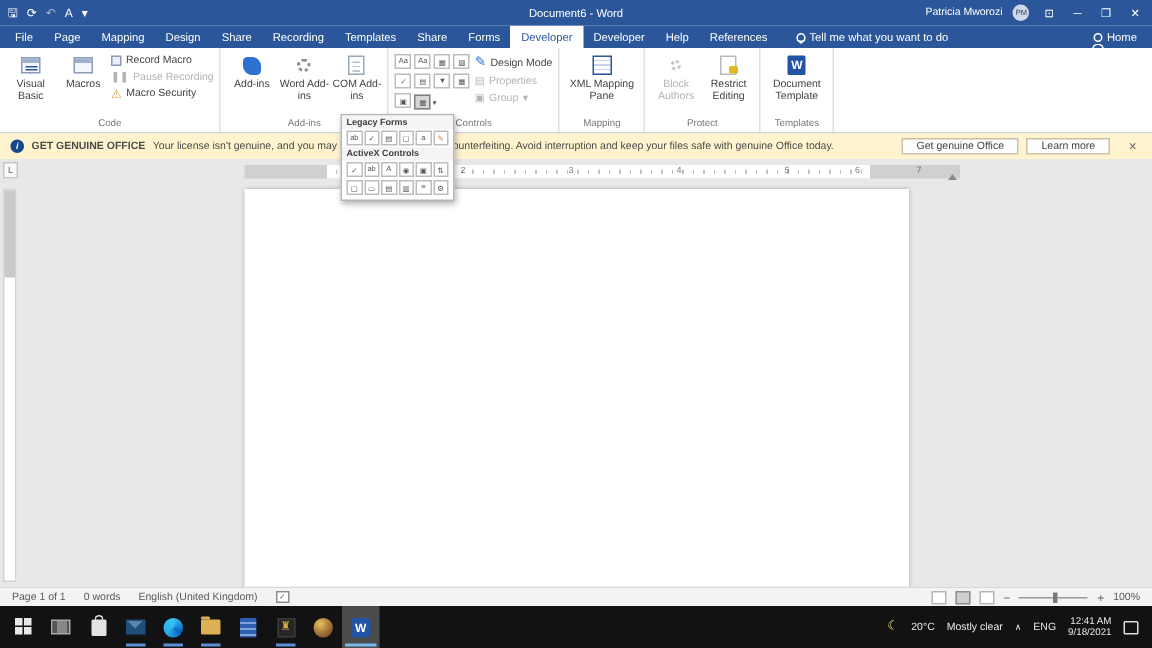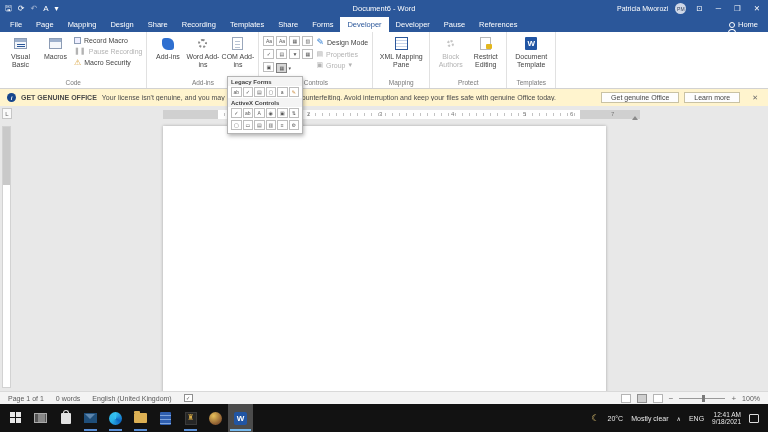--- a/index.html
+++ b/index.html
@@ -155,22 +155,26 @@
     <span class="tab">Page</span>
     <span class="tab">Mapping</span>
     <span class="tab">Design</span>
     <span class="tab">Share</span>
     <span class="tab">Recording</span>
     <span class="tab">Templates</span>
     <span class="tab">Share</span>
     <span class="tab">Forms</span>
     <span class="tab active">Developer</span>
     <span class="tab">Developer</span>
-    <span class="tab">Pause</span>
+    <span class="tab">Help</span>
     <span class="tab">References</span>
+    <span class="tellme">
+      <span class="bulb"></span>
+      <span>Tell me what you want to do</span>
+    </span>
     <span class="share">
       <span class="person"></span>
       <span>Home</span>
     </span>
   </div>
 
   <div class="ribbon">
 
     <div class="rgroup">
       <div class="rgbody">

